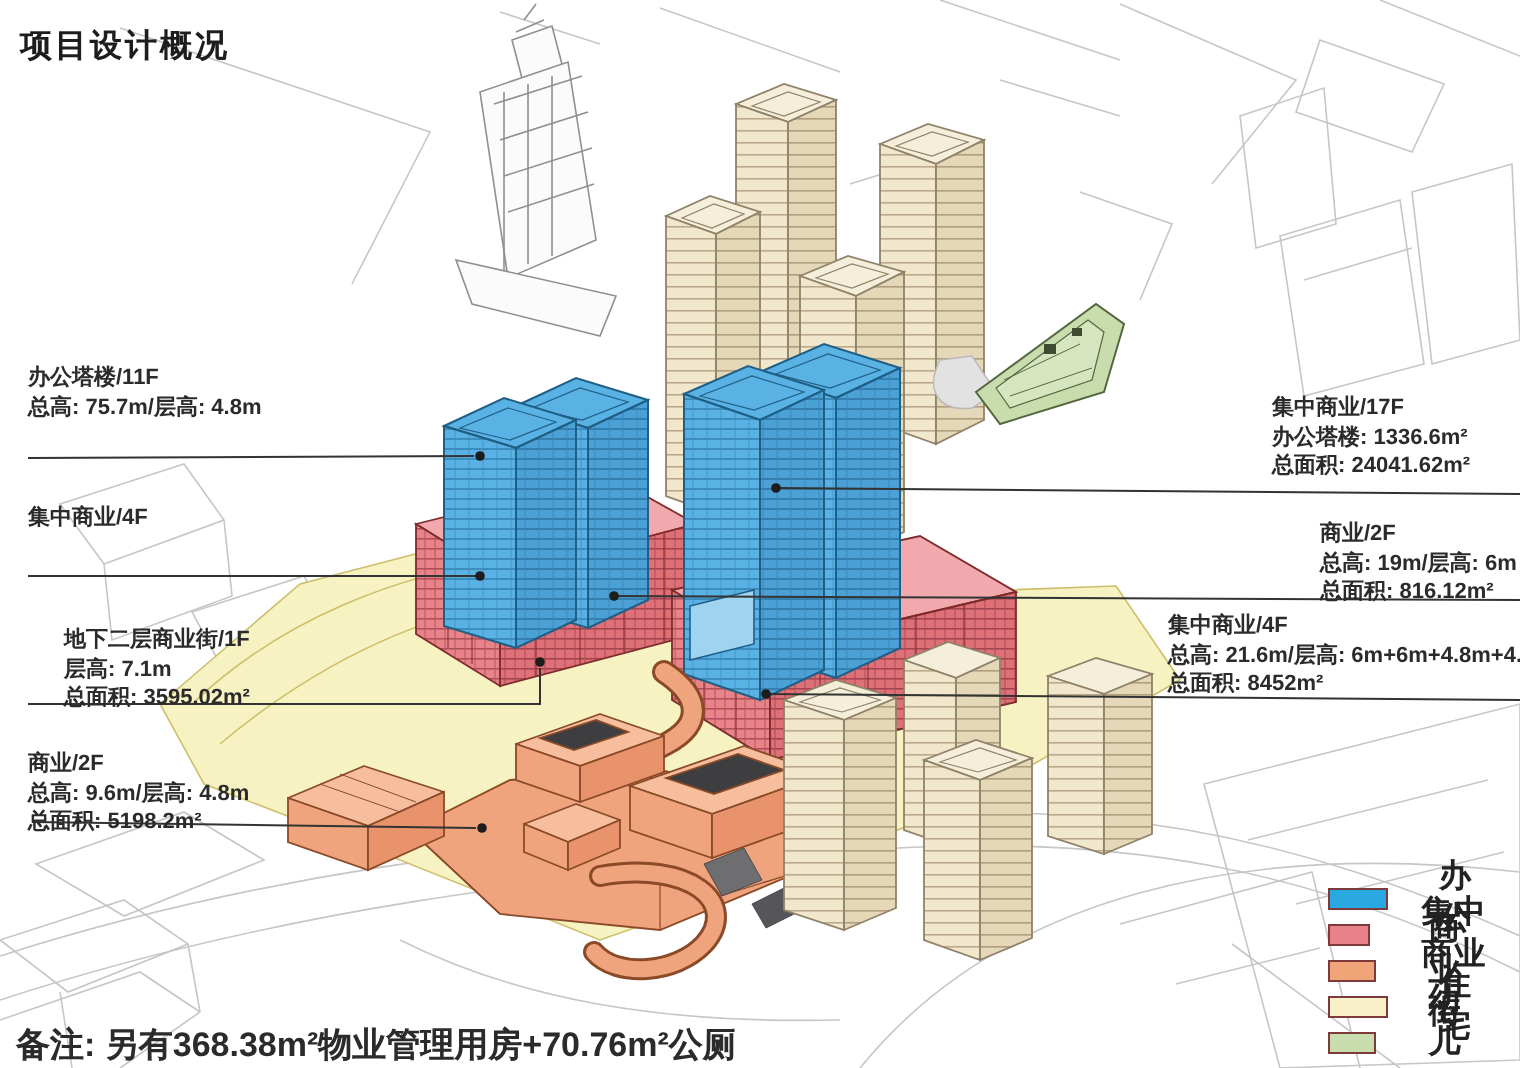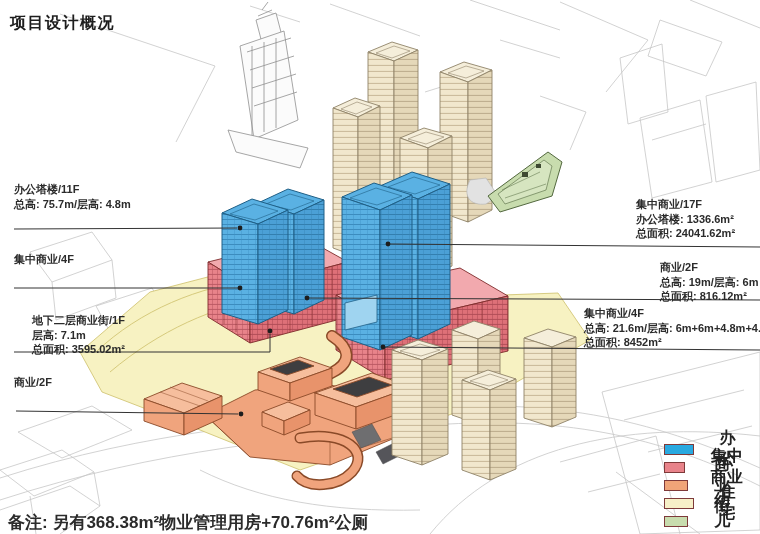--- a/index.html
+++ b/index.html
@@ -263,20 +263,22 @@
 <div class="ann" style="left:14px;top:252px;">
   <div>集中商业/4F</div>
 </div>
 <div class="ann" style="left:4px;top:313px;margin-left:28px;">
   <div>地下二层商业街/1F</div>
   <div>层高: 7.1m</div>
   <div>总面积: 3595.02m²</div>
 </div>
 <div class="ann" style="left:14px;top:375px;">
   <div>商业/2F</div>
+  <div>总高: 9.6m/层高: 4.8m</div>
+  <div>总面积: 5198.2m²</div>
 </div>
 
 <div class="ann" style="left:636px;top:197px;">
   <div>集中商业/17F</div>
   <div>办公塔楼: 1336.6m²</div>
   <div>总面积: 24041.62m²</div>
 </div>
 <div class="ann" style="left:660px;top:260px;">
   <div>商业/2F</div>
   <div>总高: 19m/层高: 6m</div>

